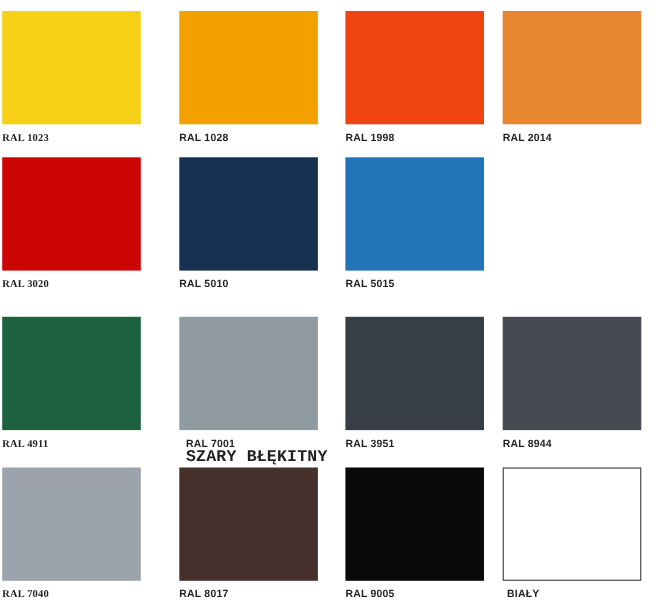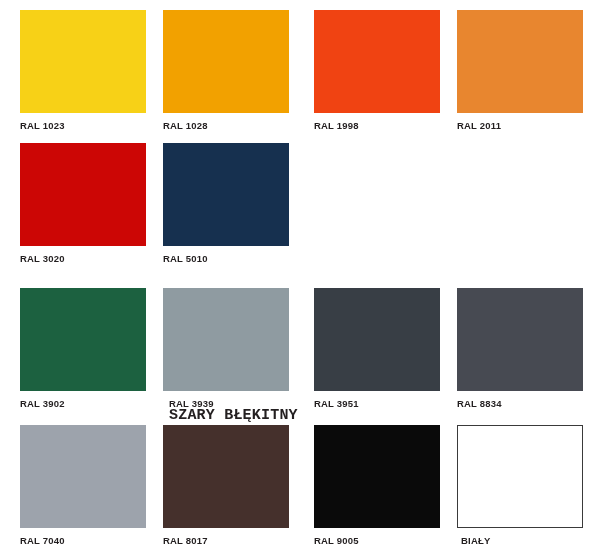--- a/index.html
+++ b/index.html
@@ -29,21 +29,21 @@
   }
   .row-1 { height: 138px; }
   .row-2 { height: 140px; }
   .row-3 { height: 136px; }
   .row-4 { height: 143px; }
 
   .cell {
     position: relative;
     box-sizing: border-box;
   }
-  .col-1 { width: 152px; padding-left: 20px; }
+  .col-1 { width: 152px; padding-left: 2px; font-family: Liberation Serif, serif; }
   .col-2 { width: 143px; padding-left: 11px; }
   .col-3 { width: 144px; padding-left: 19px; }
   .col-4 { width: 161px; padding-left: 18px; }
 
   .swatch {
     width: 126px;
     height: 103px;
     box-sizing: border-box;
     display: block;
   }
@@ -91,52 +91,56 @@
     <div class="cell col-2">
       <div class="swatch" style="background:#F2A100;"></div>
       <div class="label">RAL 1028</div>
     </div>
     <div class="cell col-3">
       <div class="swatch" style="background:#F04312;"></div>
       <div class="label">RAL 1998</div>
     </div>
     <div class="cell col-4">
       <div class="swatch" style="background:#E8862F;"></div>
-      <div class="label">RAL 2011</div>
+      <div class="label">RAL 2014</div>
     </div>
   </div>
 
   <div class="row row-2">
     <div class="cell col-1">
       <div class="swatch" style="background:#CC0605;"></div>
       <div class="label">RAL 3020</div>
     </div>
     <div class="cell col-2">
       <div class="swatch" style="background:#16304F;"></div>
       <div class="label">RAL 5010</div>
     </div>
+    <div class="cell col-3">
+      <div class="swatch" style="background:#2175B8;"></div>
+      <div class="label">RAL 5015</div>
+    </div>
   </div>
 
   <div class="row row-3">
     <div class="cell col-1">
       <div class="swatch" style="background:#1C6140;"></div>
-      <div class="label">RAL 3902</div>
+      <div class="label">RAL 4911</div>
     </div>
     <div class="cell col-2">
       <div class="swatch" style="background:#8F9BA1;"></div>
-      <div class="label indent-6">RAL 3939</div>
+      <div class="label indent-6">RAL 7001</div>
       <div class="label-2 indent-6">SZARY BŁĘKITNY</div>
     </div>
     <div class="cell col-3">
       <div class="swatch" style="background:#383E45;"></div>
       <div class="label">RAL 3951</div>
     </div>
     <div class="cell col-4">
       <div class="swatch" style="background:#474A52;"></div>
-      <div class="label">RAL 8834</div>
+      <div class="label">RAL 8944</div>
     </div>
   </div>
 
   <div class="row row-4">
     <div class="cell col-1">
       <div class="swatch" style="background:#9DA3AC;"></div>
       <div class="label">RAL 7040</div>
     </div>
     <div class="cell col-2">
       <div class="swatch" style="background:#45302C;"></div>

